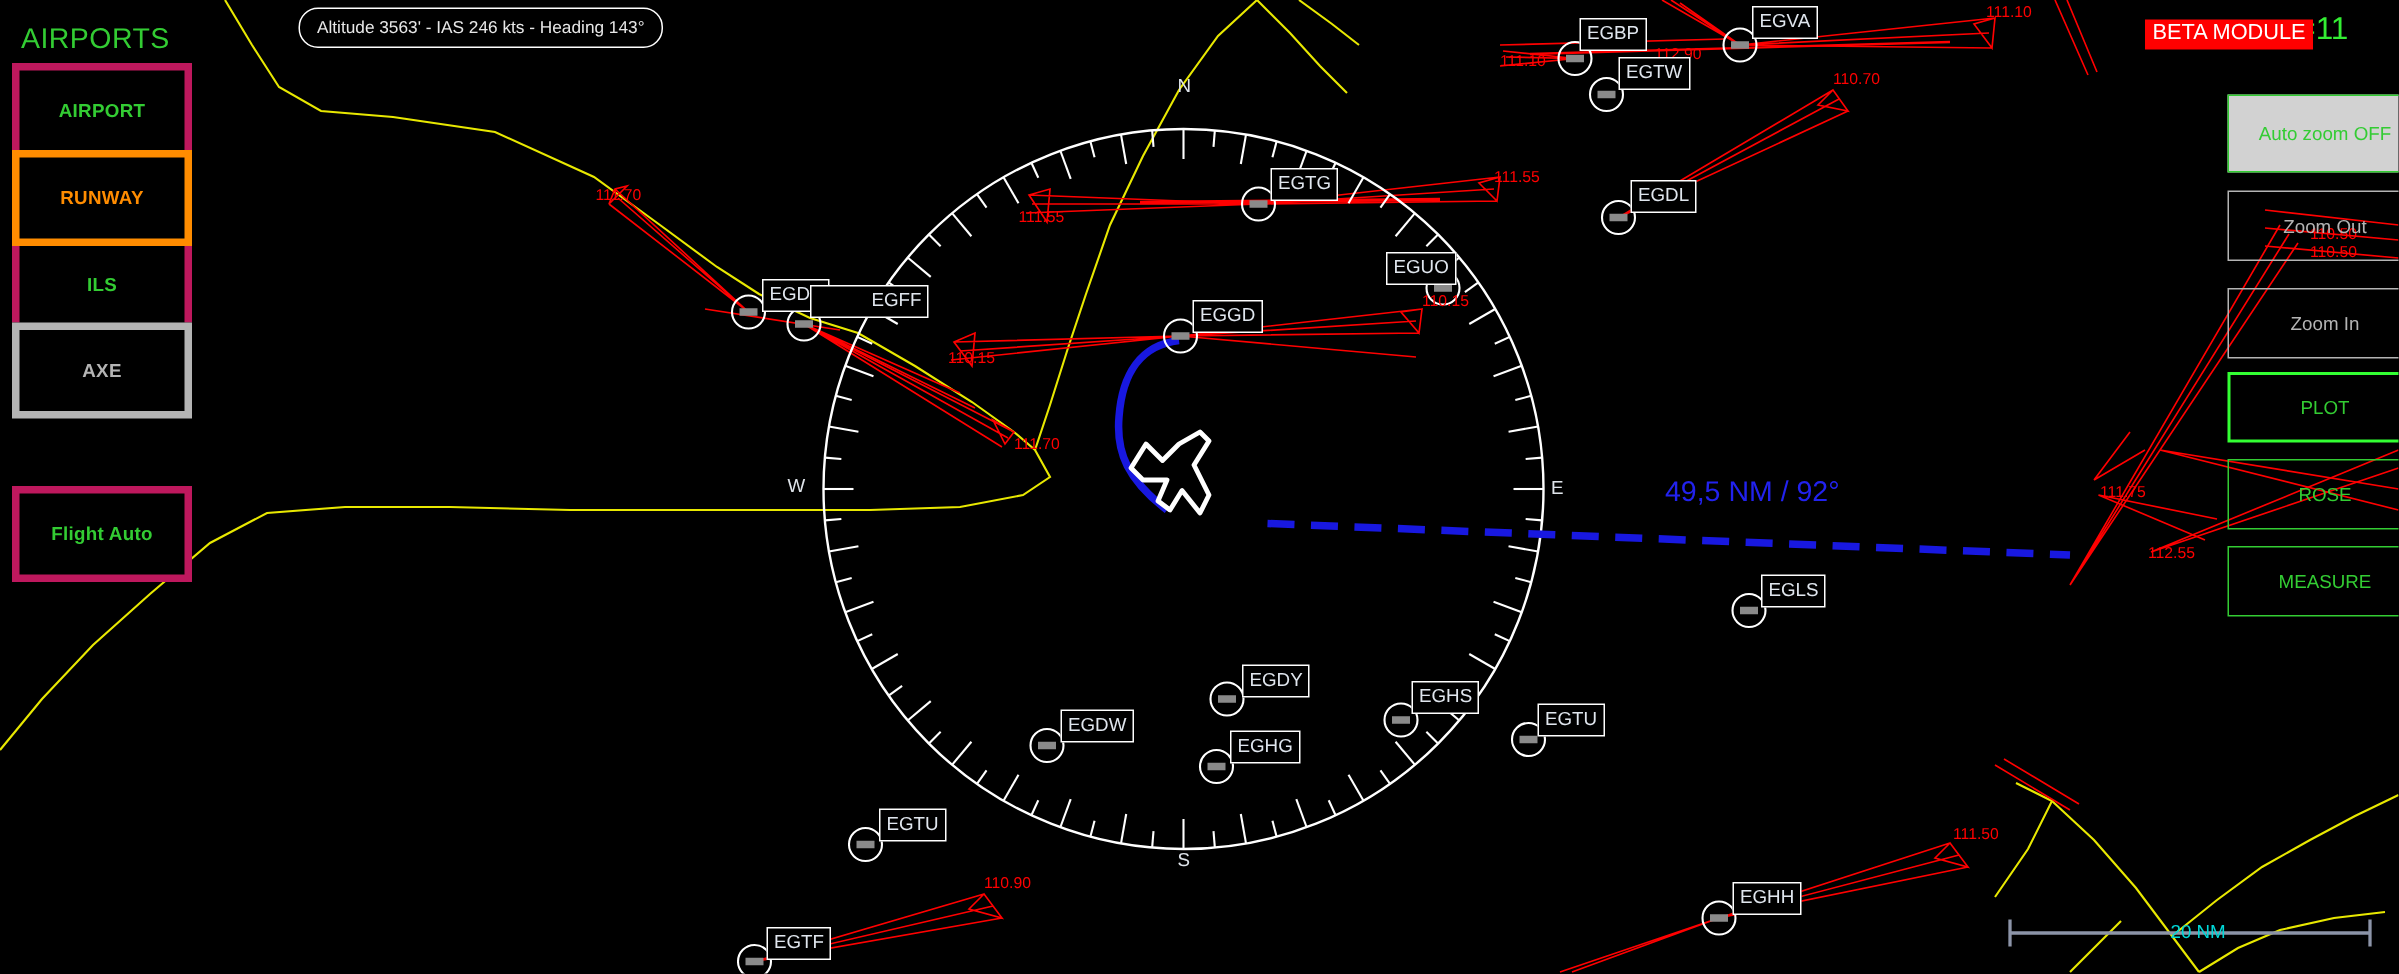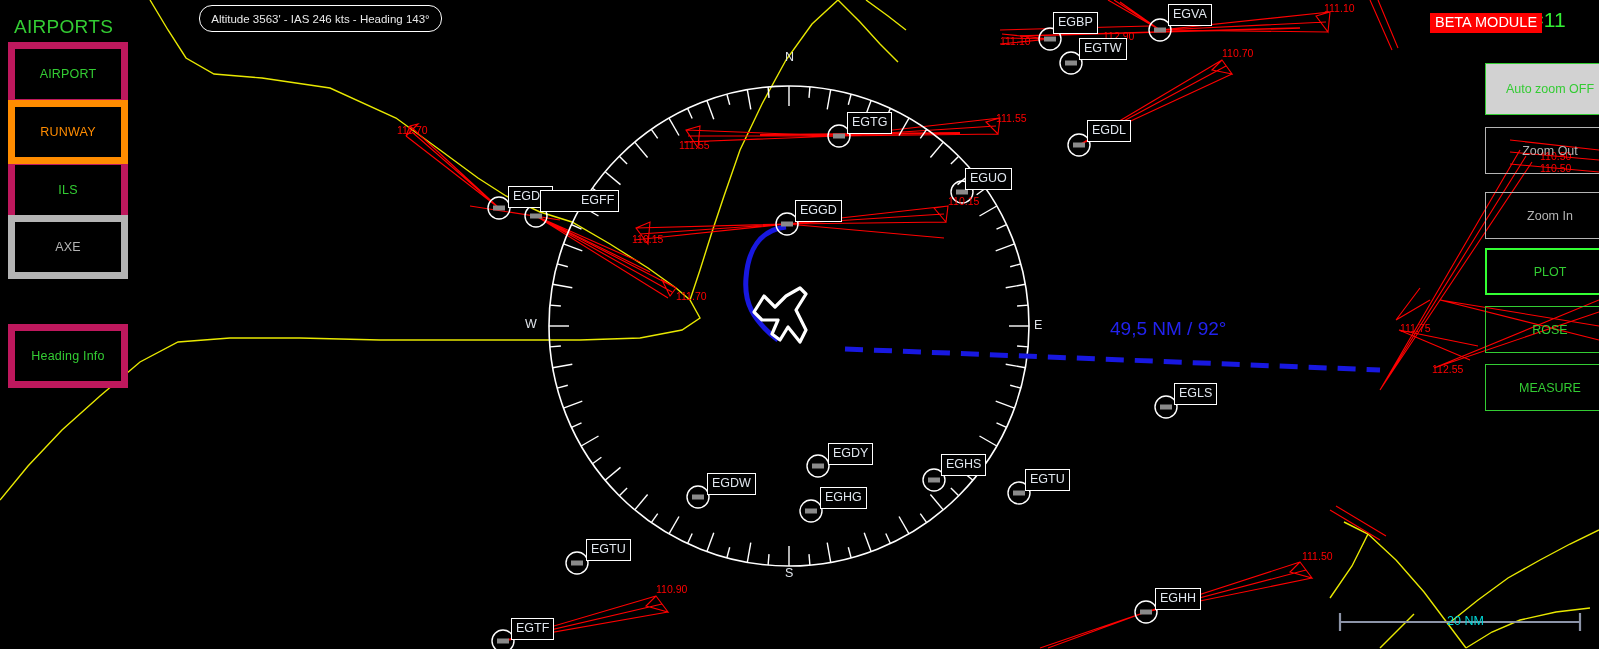--- a/index.html
+++ b/index.html
@@ -49,27 +49,28 @@
     letter-spacing: .3px;
     white-space: nowrap;
   }
   .btn {
     position: absolute;
     left: 8px;
     width: 120px;
     height: 64px;
     box-sizing: border-box;
     background: #000000;
-    border: 7px solid #be185d;
+    border: 5px solid #be185d;
     color: #33cc33;
     font-size: 12.5px;
     display: flex;
     align-items: center;
     justify-content: center;
     letter-spacing: .2px;
+    font-weight: bold;
   }
   .btn.orange { border-color: #ff8c00; color: #ff8c00; }
   .btn.grey   { border-color: #b4b4b4; color: #b4b4b4; }
 
   
   .right-panel {
     position: absolute;
     right: 0; top: 0;
     width: 180px;
     height: 649px;
@@ -399,21 +400,21 @@
       <div class="freq" style="left: 1540px; top: 151px;">110.50</div>
       <div class="freq" style="left: 1540px; top: 163px;">110.50</div>
       <div class="freq" style="left: 656px; top: 584px;">110.90</div>
       <div class="freq" style="left: 1302px; top: 551px;">111.50</div>
     </div>
   <div id="apt-overlays">
       <div class="apt-label" style="left: 508px; top: 186px;">EGDX</div>
       <div class="apt-label" style="left: 540px; top: 190px; padding-left: 40px;">EGFF</div>
       <div class="apt-label" style="left: 847px; top: 112px;">EGTG</div>
       <div class="apt-label" style="left: 795px; top: 200px;">EGGD</div>
-      <div class="apt-label" style="left: 965px; top: 168px;">EGUO</div>
+      <div class="apt-label" style="left: 924px; top: 168px;">EGUO</div>
       <div class="apt-label" style="left: 1053px; top: 12px;">EGBP</div>
       <div class="apt-label" style="left: 1168px; top: 4px;">EGVA</div>
       <div class="apt-label" style="left: 1079px; top: 38px;">EGTW</div>
       <div class="apt-label" style="left: 1087px; top: 120px;">EGDL</div>
       <div class="apt-label" style="left: 1174px; top: 383px;">EGLS</div>
       <div class="apt-label" style="left: 1025px; top: 469px;">EGTU</div>
       <div class="apt-label" style="left: 941px; top: 454px;">EGHS</div>
       <div class="apt-label" style="left: 828px; top: 443px;">EGDY</div>
       <div class="apt-label" style="left: 820px; top: 487px;">EGHG</div>
       <div class="apt-label" style="left: 707px; top: 473px;">EGDW</div>
@@ -433,21 +434,21 @@
 
   <div class="info-pill">Altitude 3563' - IAS 246 kts - Heading 143°</div>
 
   <div class="left-panel">
     <div class="panel-title">AIRPORTS</div>
 
     <div class="btn" style="top:42px;">AIRPORT</div>
     <div class="btn" style="top:158px;">ILS</div>
     <div class="btn orange" style="top:100px;">RUNWAY</div>
     <div class="btn grey" style="top:215px;">AXE</div>
-    <div class="btn" style="top:324px;">Heading Info</div>
+    <div class="btn" style="top:324px;">Flight Auto</div>
   </div>
 
   <div class="right-panel">
     <div class="beta-badge">BETA MODULE</div>
     <div class="mcount">m=11</div>
 
     <div class="rbtn autozoom" style="top:63px;">Auto zoom OFF</div>
     <div class="rbtn" style="top:127px;">Zoom Out</div>
     <div class="rbtn" style="top:192px;">Zoom In</div>
     <div class="rbtn green2" style="top:248px;">PLOT</div>

